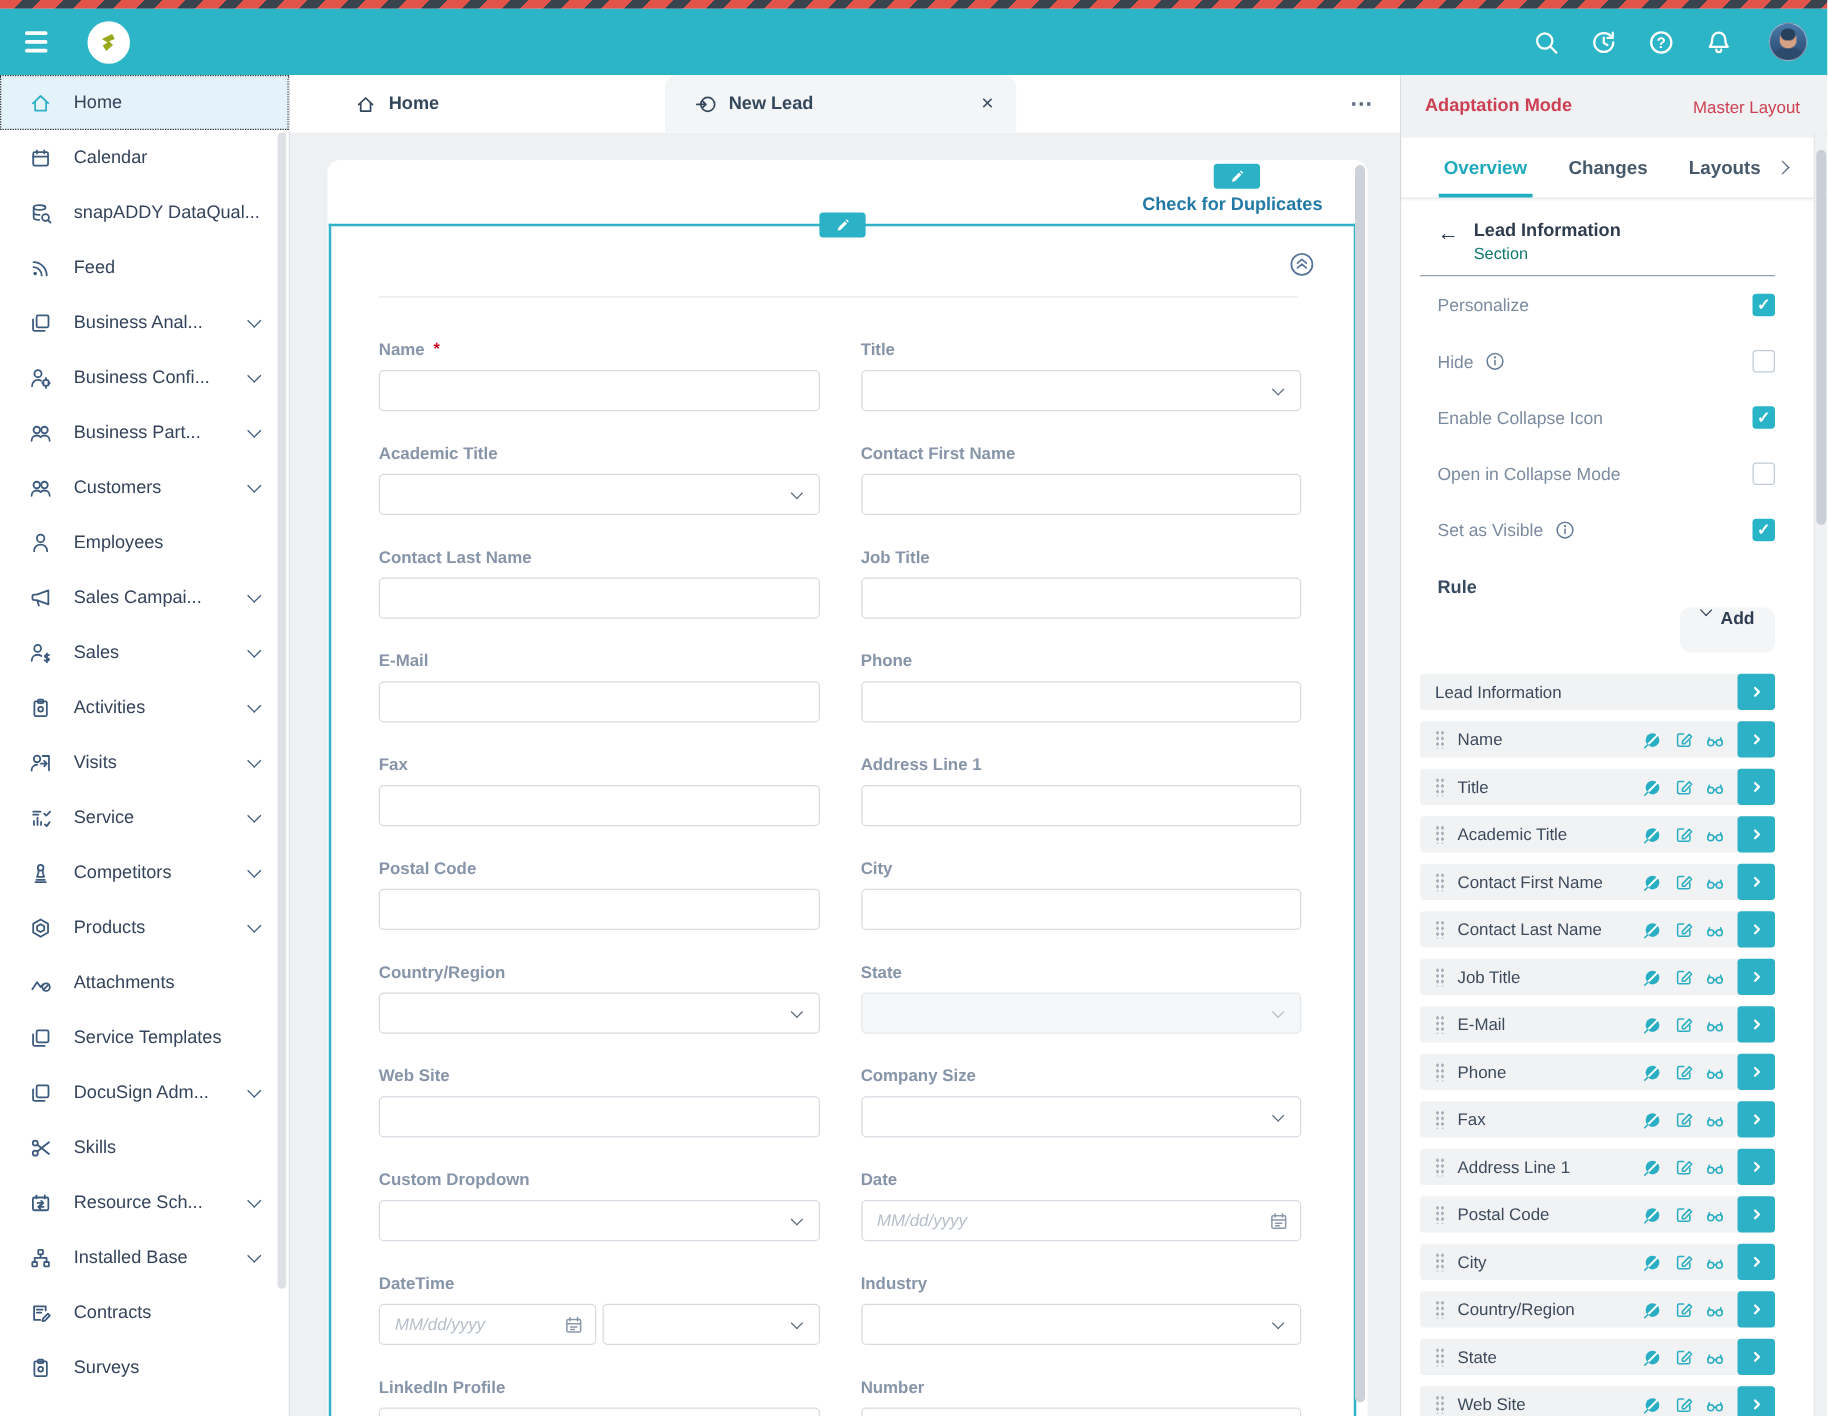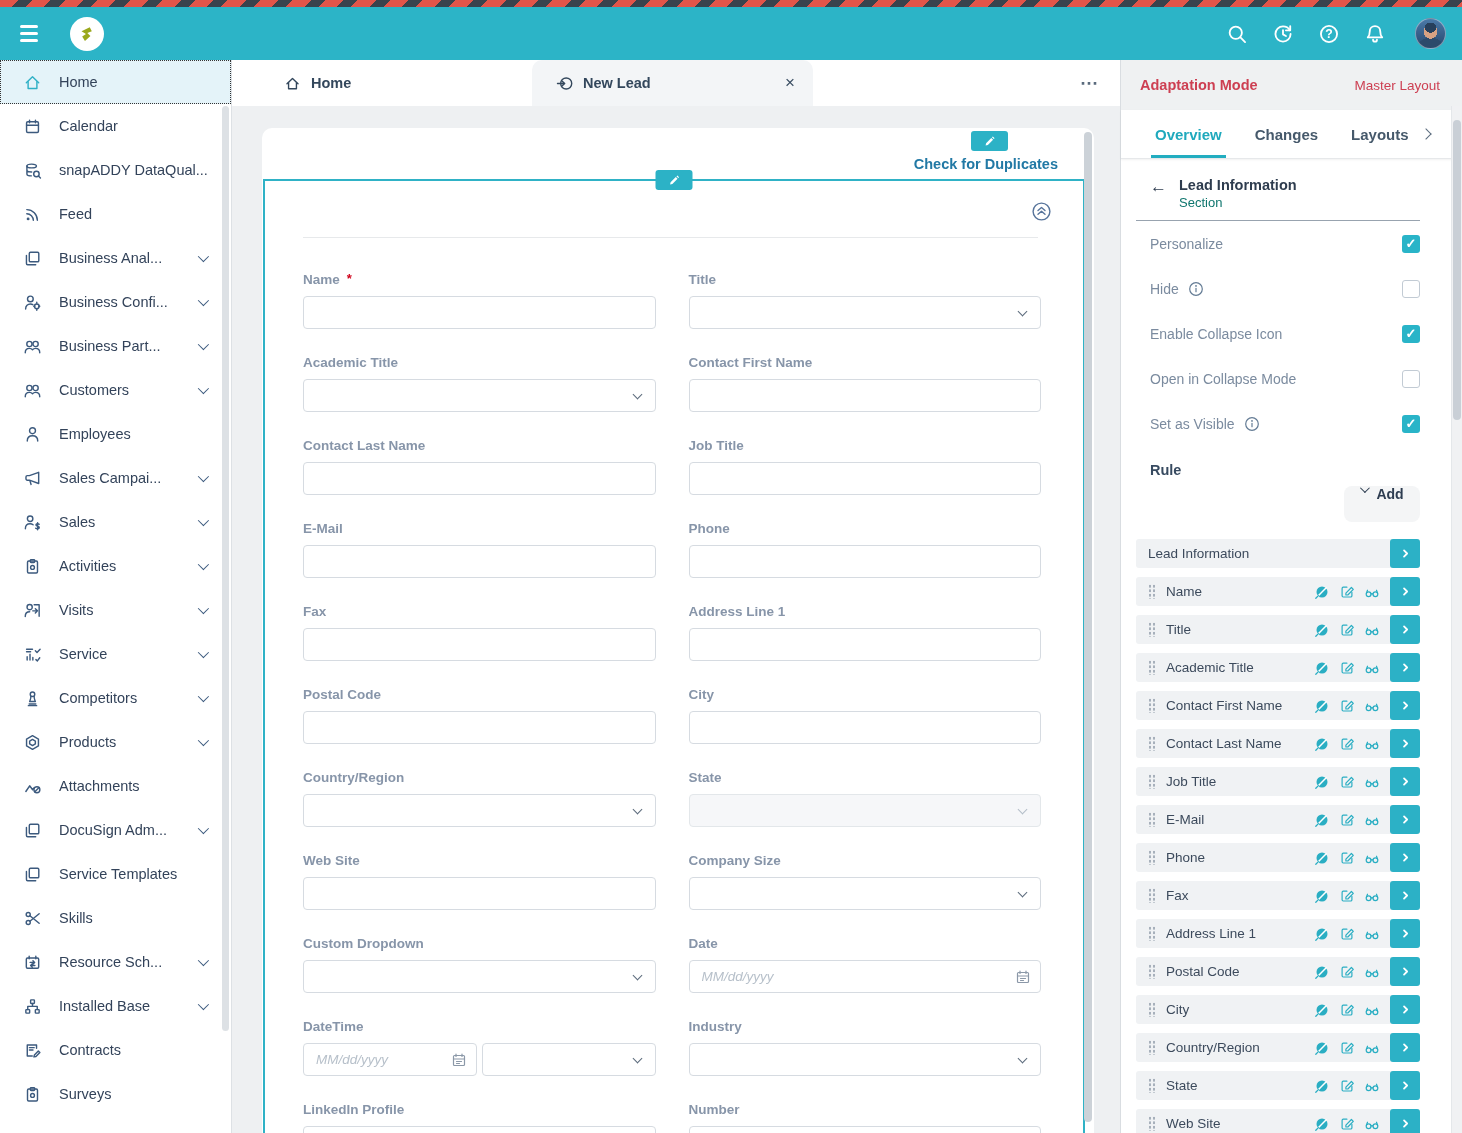--- a/index.html
+++ b/index.html
@@ -304,29 +304,29 @@
             <circle cx="11.7" cy="10.7" r="2.5"></circle>
             <path d="M10 12.4l3.5-3.5"></path>
           </svg></span>
         <span class="side-label">Attachments</span>
       </div>
       <div class="side-item">
         <span class="side-icon"><svg viewBox="0 0 16 16" fill="none" stroke="currentColor" stroke-width="1.2" stroke-linecap="round" stroke-linejoin="round">
             <rect x="5.3" y="2.8" width="8" height="8" rx="1"></rect>
             <path d="M10.7 13.2H3.9a1 1 0 0 1-1-1V5.4"></path>
           </svg></span>
-        <span class="side-label">DocuSign Adm...</span>
-        <span class="side-chev"></span>
+        <span class="side-label">Service Templates</span>
       </div>
       <div class="side-item">
         <span class="side-icon"><svg viewBox="0 0 16 16" fill="none" stroke="currentColor" stroke-width="1.2" stroke-linecap="round" stroke-linejoin="round">
             <rect x="5.3" y="2.8" width="8" height="8" rx="1"></rect>
             <path d="M10.7 13.2H3.9a1 1 0 0 1-1-1V5.4"></path>
           </svg></span>
-        <span class="side-label">Service Templates</span>
+        <span class="side-label">DocuSign Adm...</span>
+        <span class="side-chev"></span>
       </div>
       <div class="side-item">
         <span class="side-icon"><svg viewBox="0 0 16 16" fill="none" stroke="currentColor" stroke-width="1.2" stroke-linecap="round" stroke-linejoin="round">
             <circle cx="4.4" cy="4.6" r="1.7"></circle>
             <circle cx="4.4" cy="11.4" r="1.7"></circle>
             <path d="M5.8 5.7 13.6 12M5.8 10.3 13.6 4"></path>
           </svg></span>
         <span class="side-label">Skills</span>
       </div>
       <div class="side-item">

